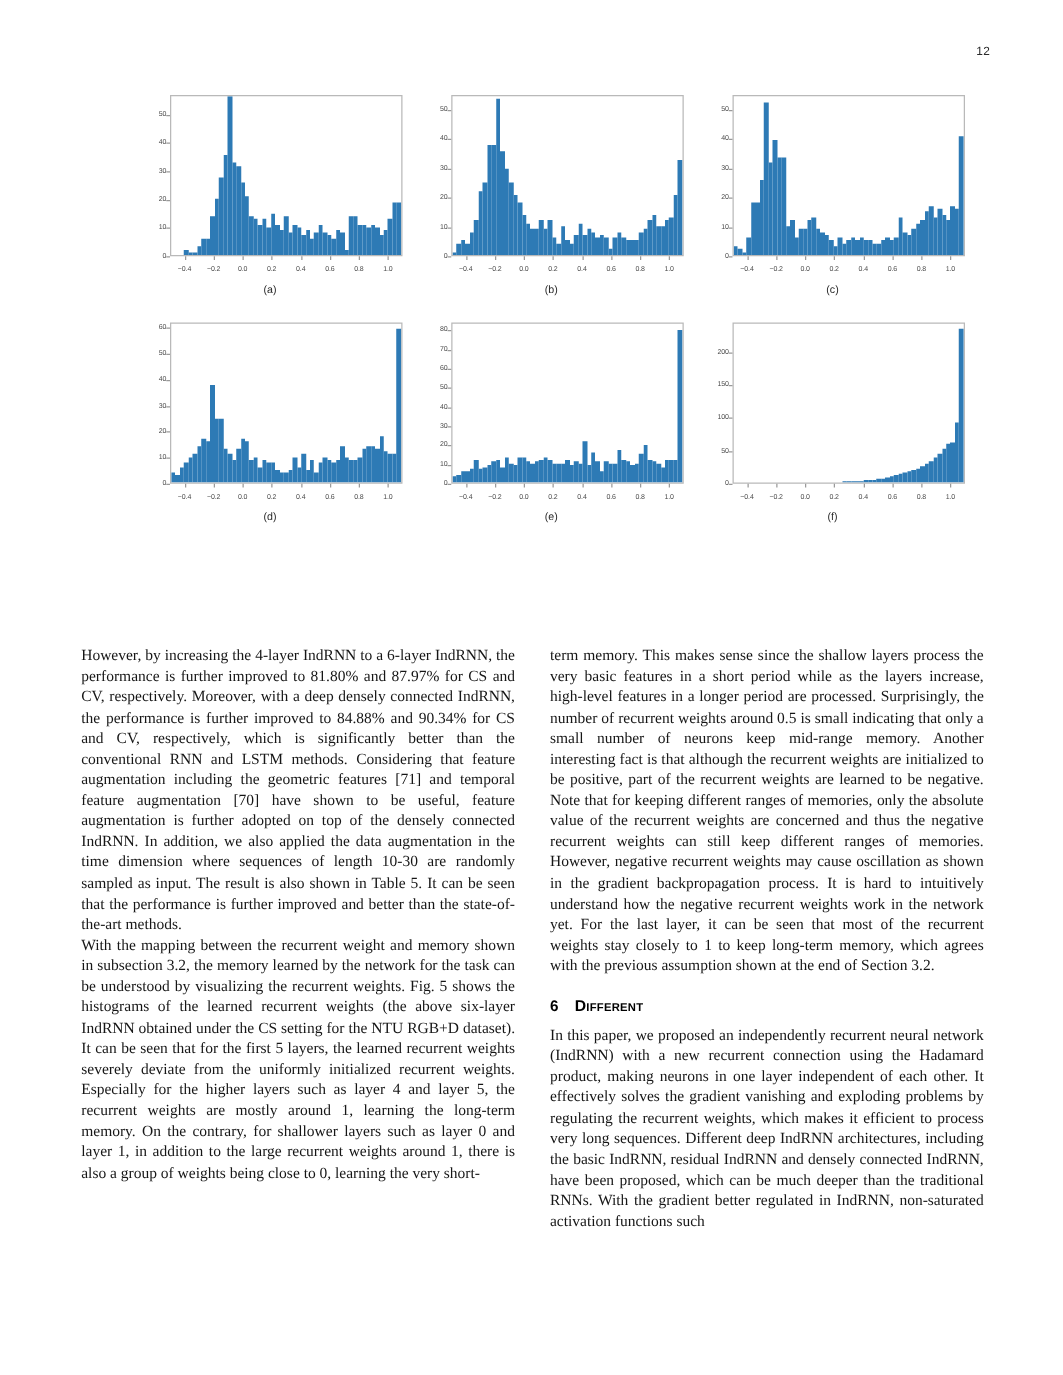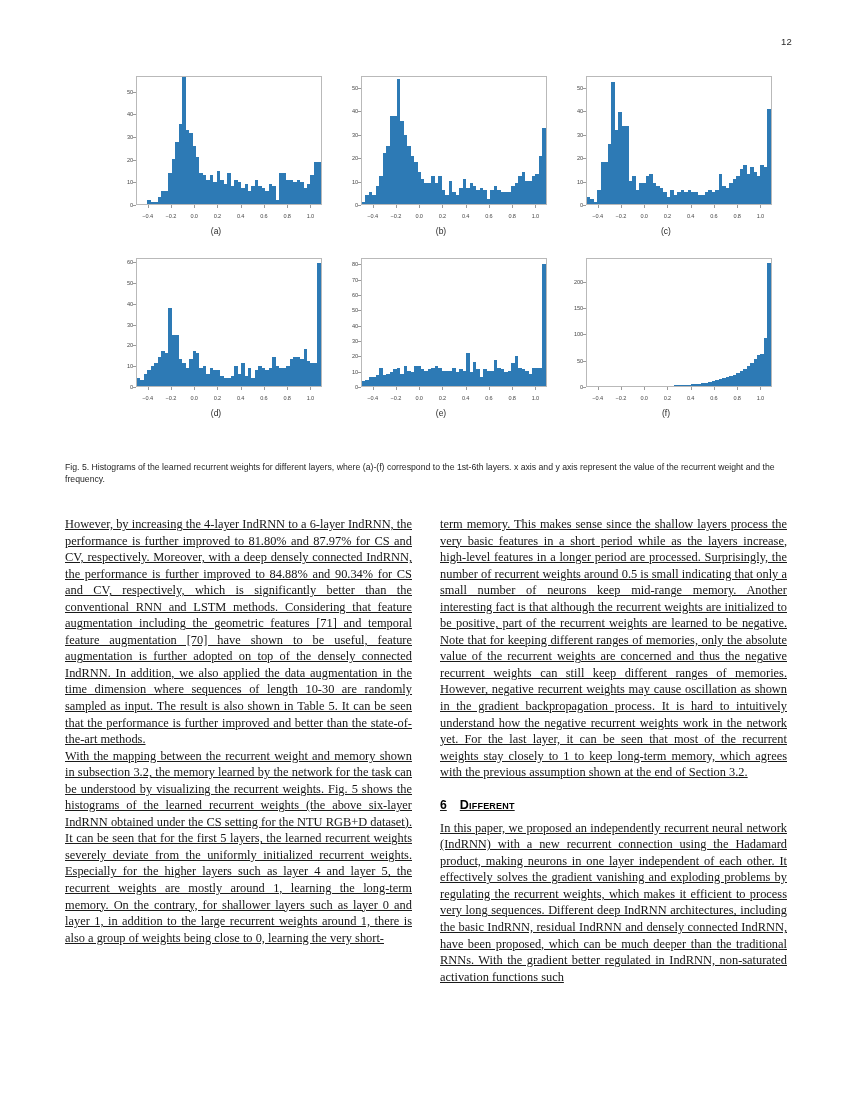--- a/index.html
+++ b/index.html
@@ -135,21 +135,20 @@
   .columns {
     position: absolute;
     left: 65px;
     top: 516px;
     width: 722px;
     display: flex;
     gap: 28px;
   }
   .col {
     width: 347px;
-    text-decoration: underline;
   }
   p.body {
     margin: 0 0 0 0;
     font-size: 12.4px;
     line-height: 1.335;
     text-align: justify;
     text-justify: inter-word;
     hyphens: manual;
     color: #161616;
   }
@@ -755,21 +754,20 @@
               <div class="xtick" style="left: 179.125px; top: 133px;"></div>
               <div class="xlab" style="left: 202.375px;">1.0</div>
               <div class="xtick" style="left: 202.375px; top: 133px;"></div>
             </div>
         </div>
         <div class="fig-label">(f)</div>
       </div>
     </div>
   </div>
 
-  <div class="caption">Fig. 5. Histograms of the learned recurrent weights for different layers, where (a)-(f) correspond to the 1st-6th layers. x axis and y axis represent the value of the recurrent weight and the frequency.</div>
 
   <div class="columns">
     <div class="col">
       <p class="body">However, by increasing the 4-layer IndRNN to a 6-layer IndRNN, the performance is further improved to 81.80% and 87.97% for CS and CV, respectively. Moreover, with a deep densely connected IndRNN, the performance is further improved to 84.88% and 90.34% for CS and CV, respectively, which is significantly better than the conventional RNN and LSTM methods. Considering that feature augmentation including the geometric features [71] and temporal feature augmentation [70] have shown to be useful, feature augmentation is further adopted on top of the densely connected IndRNN. In addition, we also applied the data augmentation in the time dimension where sequences of length 10-30 are randomly sampled as input. The result is also shown in Table 5. It can be seen that the performance is further improved and better than the state-of-the-art methods.</p>
       <p class="body">With the mapping between the recurrent weight and memory shown in subsection 3.2, the memory learned by the network for the task can be understood by visualizing the recurrent weights. Fig. 5 shows the histograms of the learned recurrent weights (the above six-layer IndRNN obtained under the CS setting for the NTU RGB+D dataset). It can be seen that for the first 5 layers, the learned recurrent weights severely deviate from the uniformly initialized recurrent weights. Especially for the higher layers such as layer 4 and layer 5, the recurrent weights are mostly around 1, learning the long-term memory. On the contrary, for shallower layers such as layer 0 and layer 1, in addition to the large recurrent weights around 1, there is also a group of weights being close to 0, learning the very short-</p>
     </div>
 
     <div class="col">
       <p class="body">term memory. This makes sense since the shallow layers process the very basic features in a short period while as the layers increase, high-level features in a longer period are processed. Surprisingly, the number of recurrent weights around 0.5 is small indicating that only a small number of neurons keep mid-range memory. Another interesting fact is that although the recurrent weights are initialized to be positive, part of the recurrent weights are learned to be negative. Note that for keeping different ranges of memories, only the absolute value of the recurrent weights are concerned and thus the negative recurrent weights can still keep different ranges of memories. However, negative recurrent weights may cause oscillation as shown in the gradient backpropagation process. It is hard to intuitively understand how the negative recurrent weights work in the network yet. For the last layer, it can be seen that most of the recurrent weights stay closely to 1 to keep long-term memory, which agrees with the previous assumption shown at the end of Section 3.2.</p>
       <div class="sec-head">

